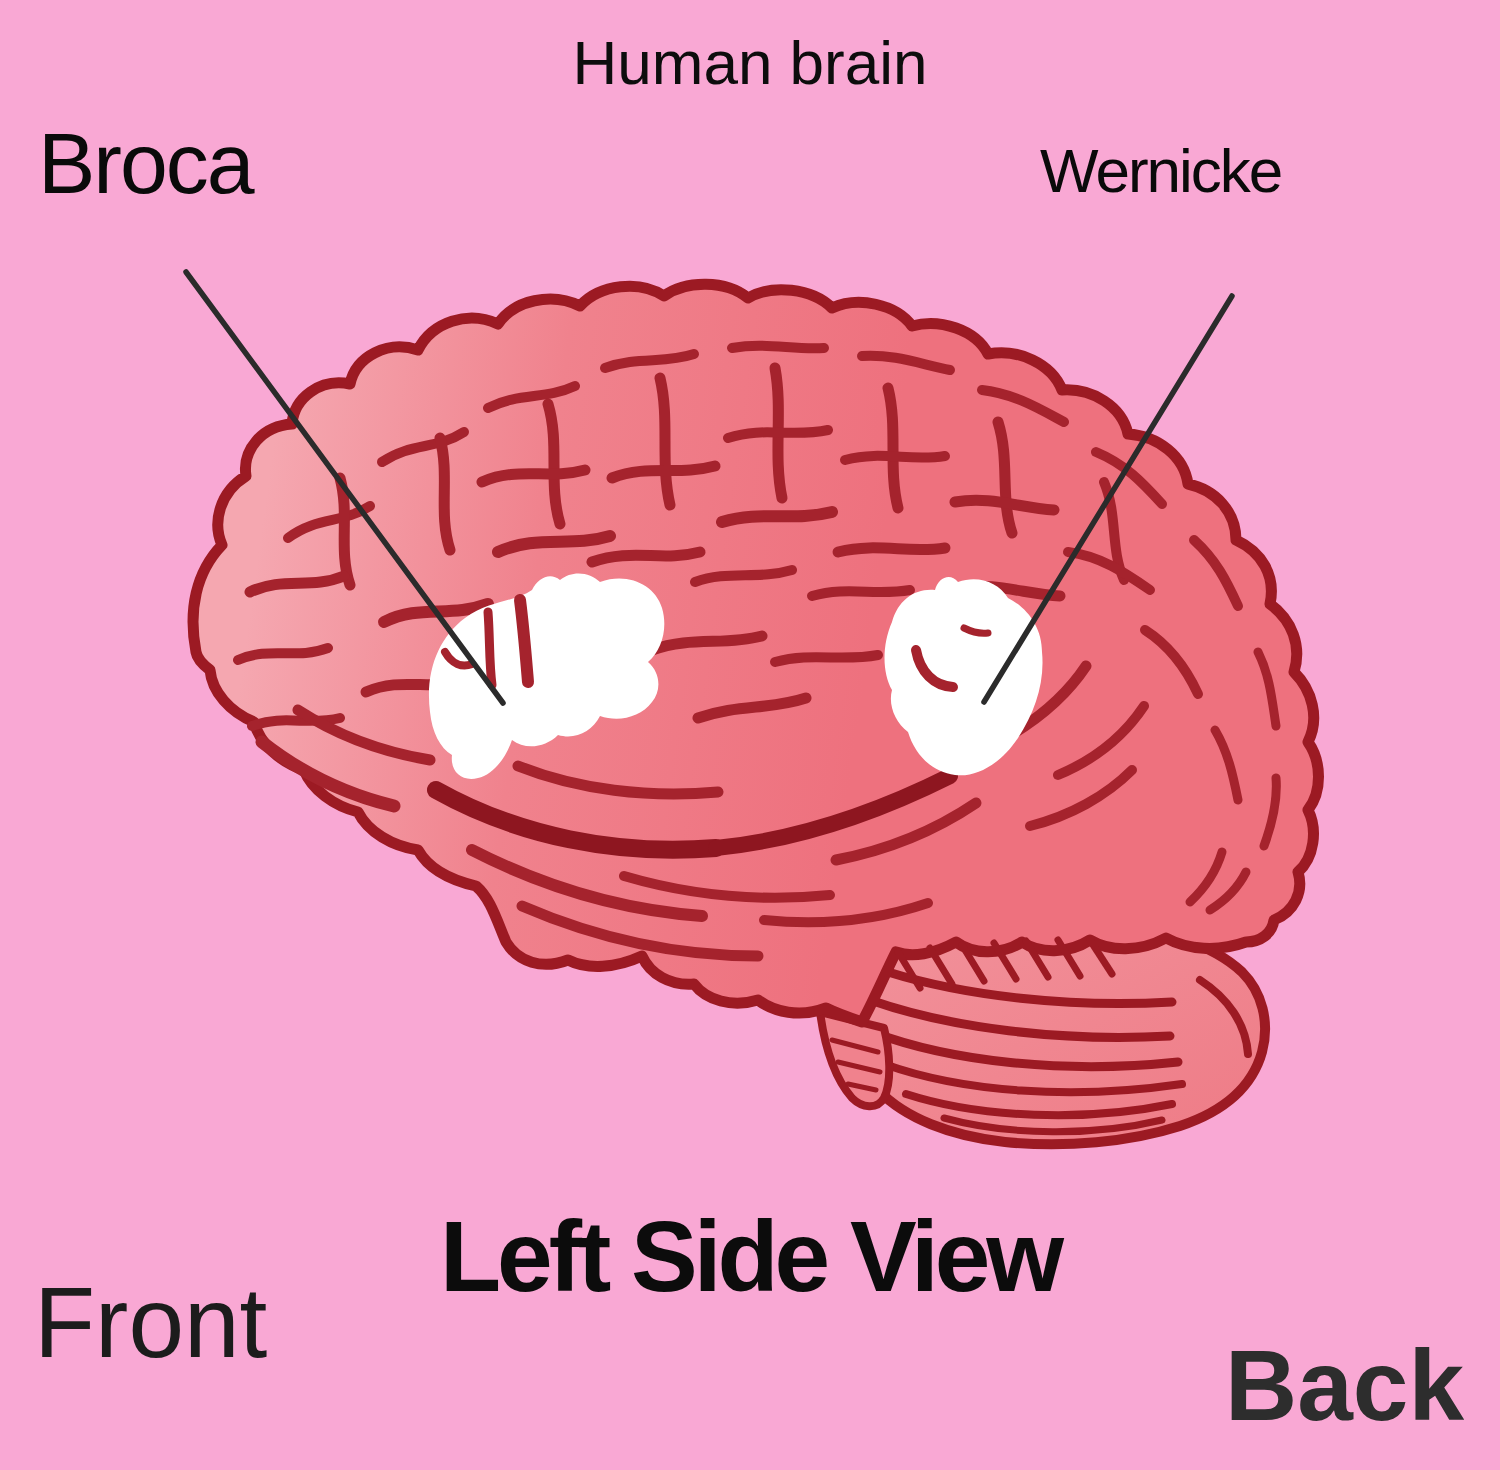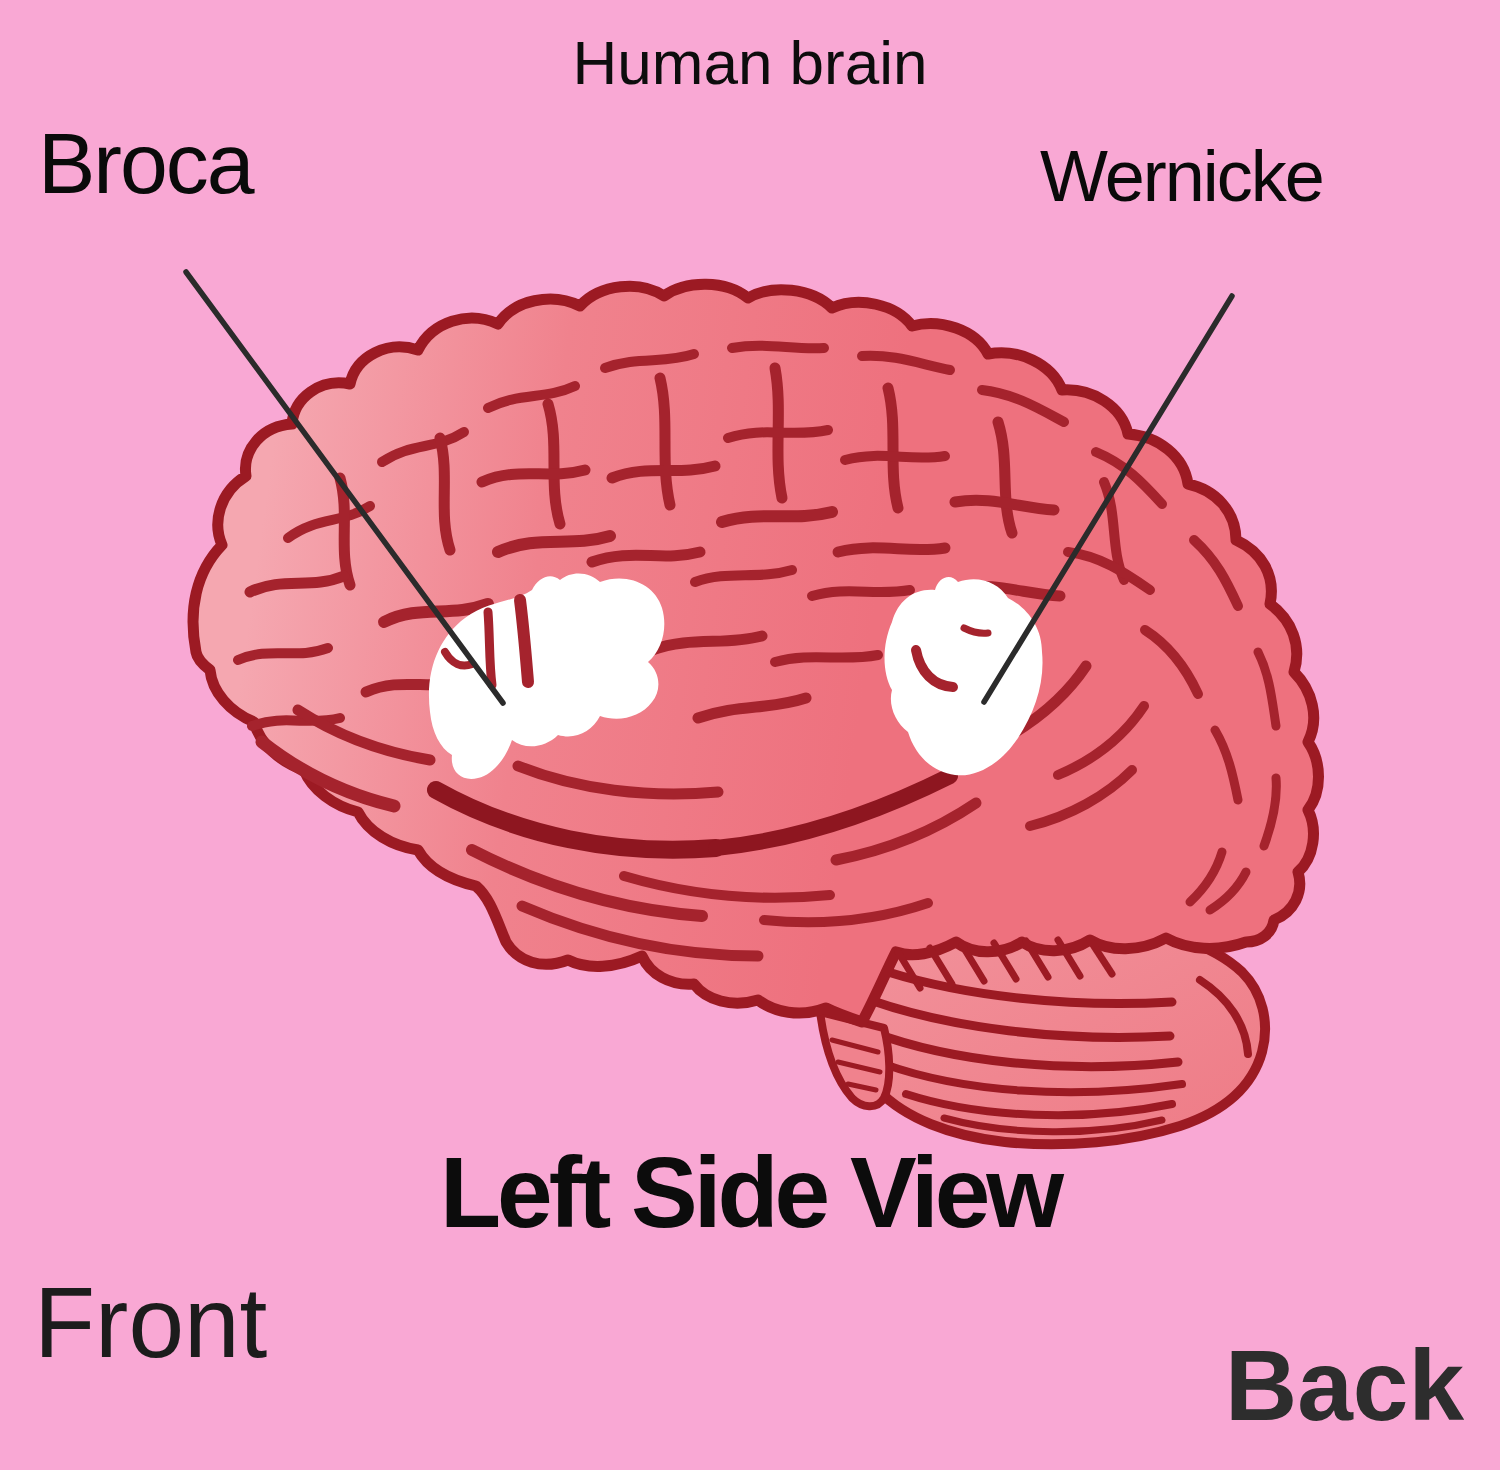--- a/index.html
+++ b/index.html
@@ -11,23 +11,23 @@
     font-family:"Liberation Sans", sans-serif;
   }
   .brain-svg{position:absolute;left:0;top:0;width:1500px;height:1470px;}
   .txt{position:absolute;color:#111;line-height:1;white-space:nowrap;}
   .title{
     left:0;right:0;top:32px;text-align:center;
     font-size:62px;font-weight:400;color:#0d0d0d;
   }
   .label{font-weight:400;color:#0a0a0a;letter-spacing:-2px;}
   .label-broca{left:38px;top:120px;font-size:86px;}
-  .label-wernicke{left:1040px;top:140px;font-size:72px;}
+  .label-wernicke{left:1040px;top:140px;font-size:62px;}
   .caption{
-    left:0;right:0;top:1142px;text-align:center;
+    left:0;right:0;top:1206px;text-align:center;
     font-size:100px;font-weight:700;color:#0c0c0c;letter-spacing:-4px;
   }
   .front{left:34px;top:1272px;font-size:100px;font-weight:400;color:#1c1c1c;}
   .back{right:36px;top:1328px;font-size:100px;font-weight:700;color:#2d2d2d;text-align:center;position:absolute;}
 </style>
 </head>
 <body>
 
 <div class="canvas">
 

